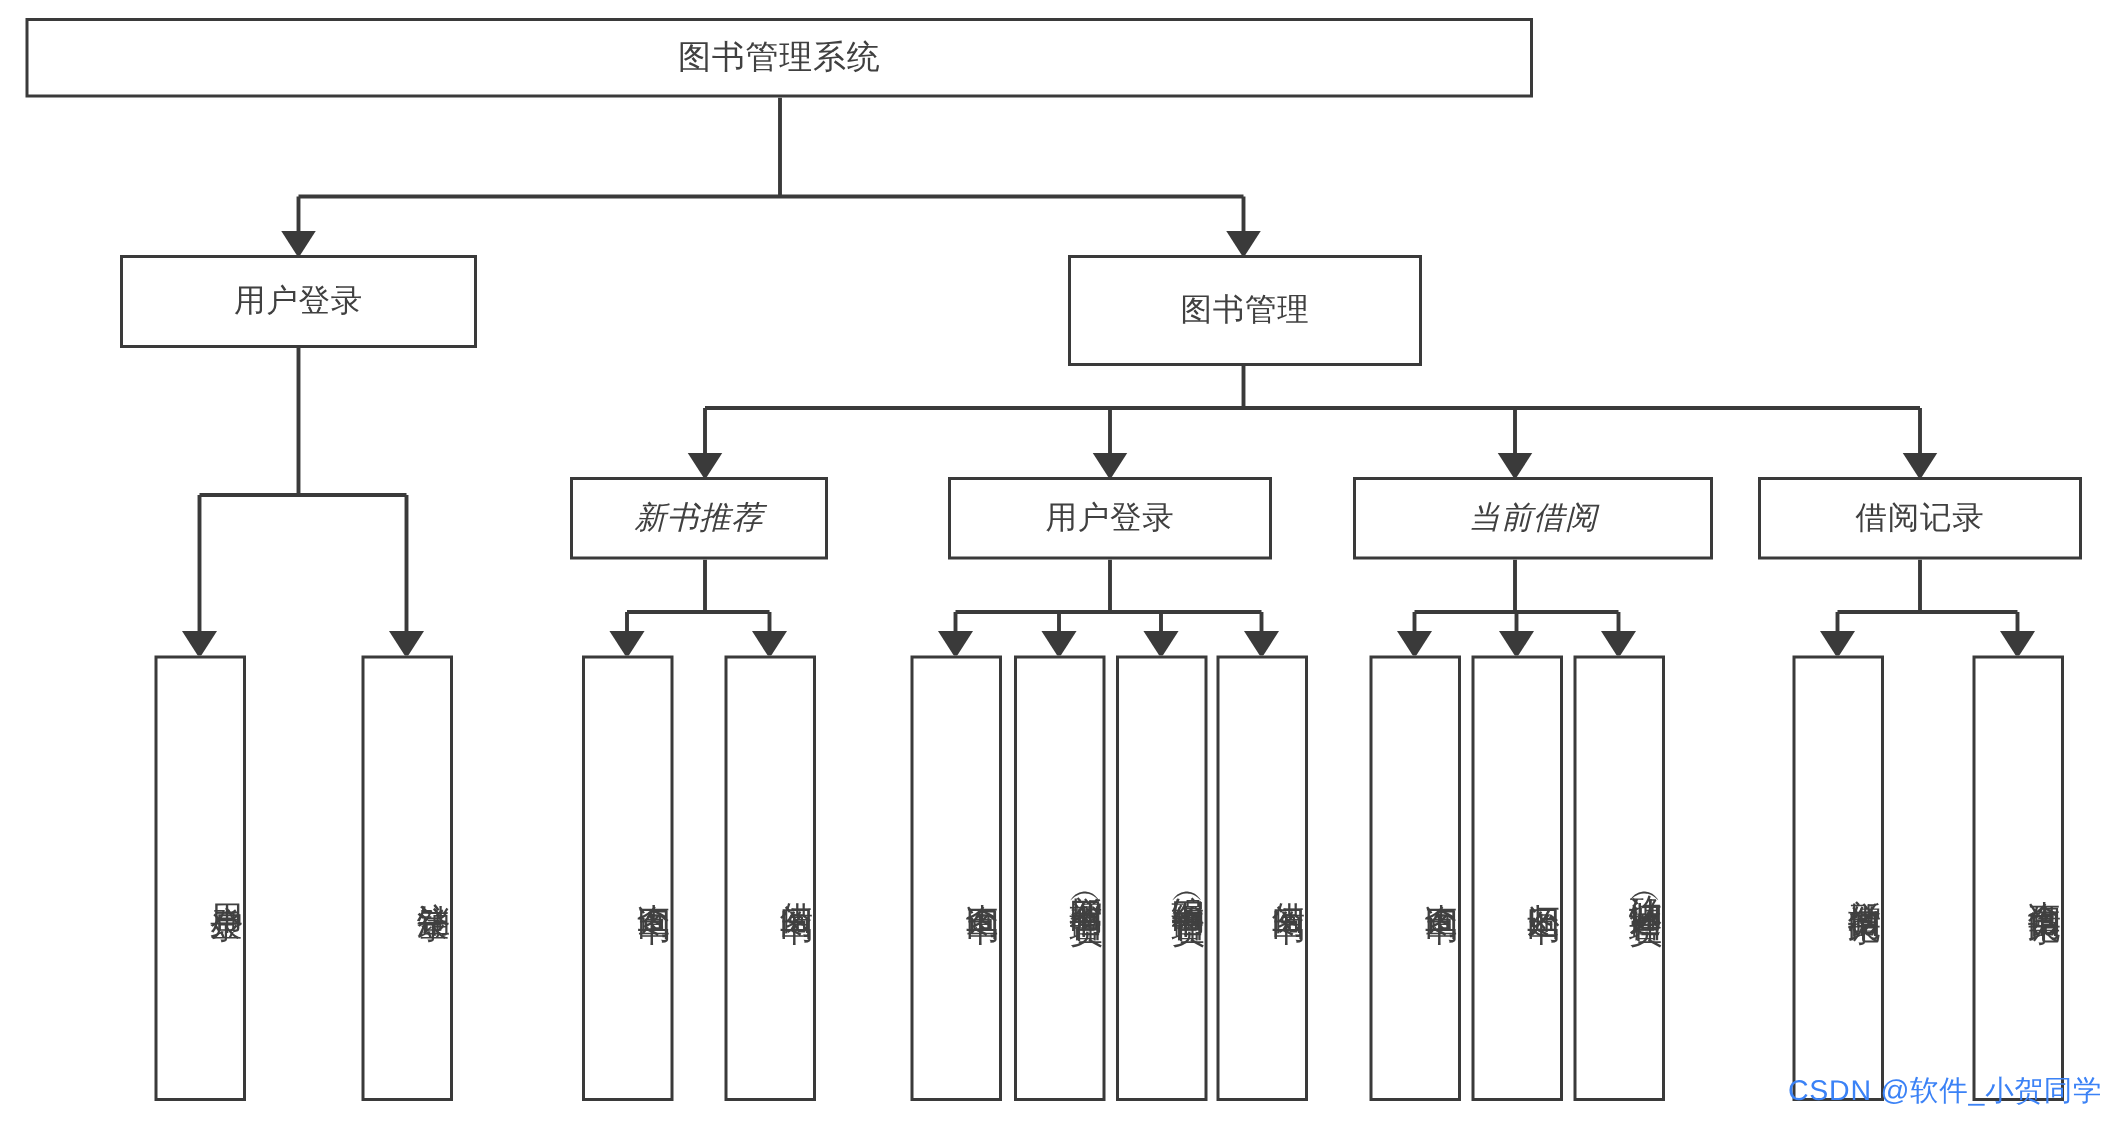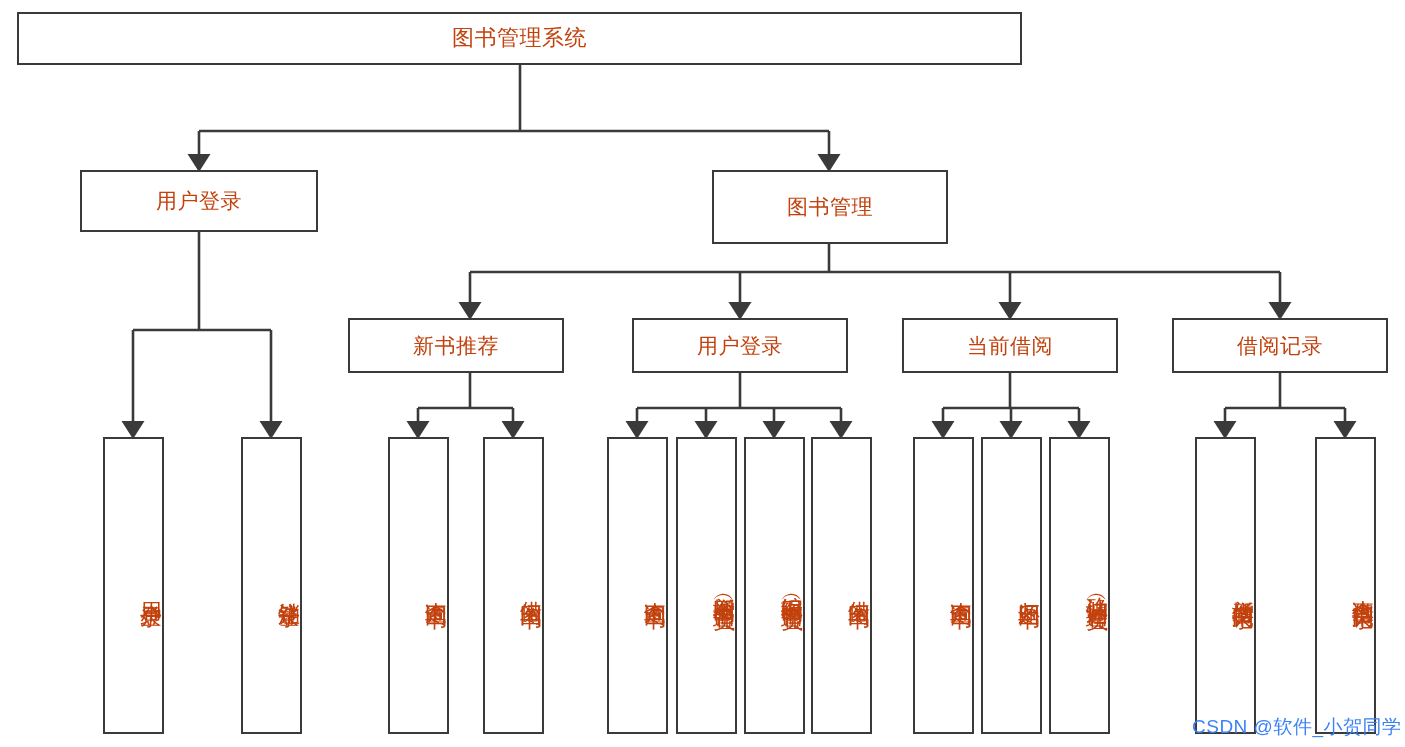--- a/index.html
+++ b/index.html
@@ -27,21 +27,21 @@
     pointer-events: none;
   }
   .node {
     position: absolute;
     box-sizing: border-box;
     background: #ffffff;
     border: 2px solid #3a3a3a;
     display: flex;
     align-items: center;
     justify-content: center;
-    color: #c2410c;
+    color: #404040;
   }
   .node-h {
     font-size: 21px;
     letter-spacing: 0.5px;
     line-height: 1.1;
     white-space: nowrap;
   }
   .node-root {
     font-size: 22px;
   }
@@ -133,27 +133,27 @@
     <span>图书管理系统</span>
   </div>
 
   <div class="node node-h" style="left:80px; top:170px; width:238px; height:62px;">
     <span>用户登录</span>
   </div>
   <div class="node node-h" style="left:712px; top:170px; width:236px; height:74px;">
     <span>图书管理</span>
   </div>
 
-  <div class="node node-h" style="left:348px; top:318px; width:216px; height:55px;">
+  <div class="node node-h" style="left:380px; top:318px; width:172px; height:55px;font-style:italic;">
     <span>新书推荐</span>
   </div>
   <div class="node node-h" style="left:632px; top:318px; width:216px; height:55px;">
     <span>用户登录</span>
   </div>
-  <div class="node node-h" style="left:902px; top:318px; width:216px; height:55px;">
+  <div class="node node-h" style="left:902px; top:318px; width:240px; height:55px;font-style:italic;">
     <span>当前借阅</span>
   </div>
   <div class="node node-h" style="left:1172px; top:318px; width:216px; height:55px;align-items:center;">
     <span>借阅记录</span>
   </div>
 
   <div class="node node-leaf" style="left:103px; top:437px; width:61px; height:297px;">
     <span class="leaf-label">用户登录</span>
   </div>
   <div class="node node-leaf" style="left:241px; top:437px; width:61px; height:297px;">

